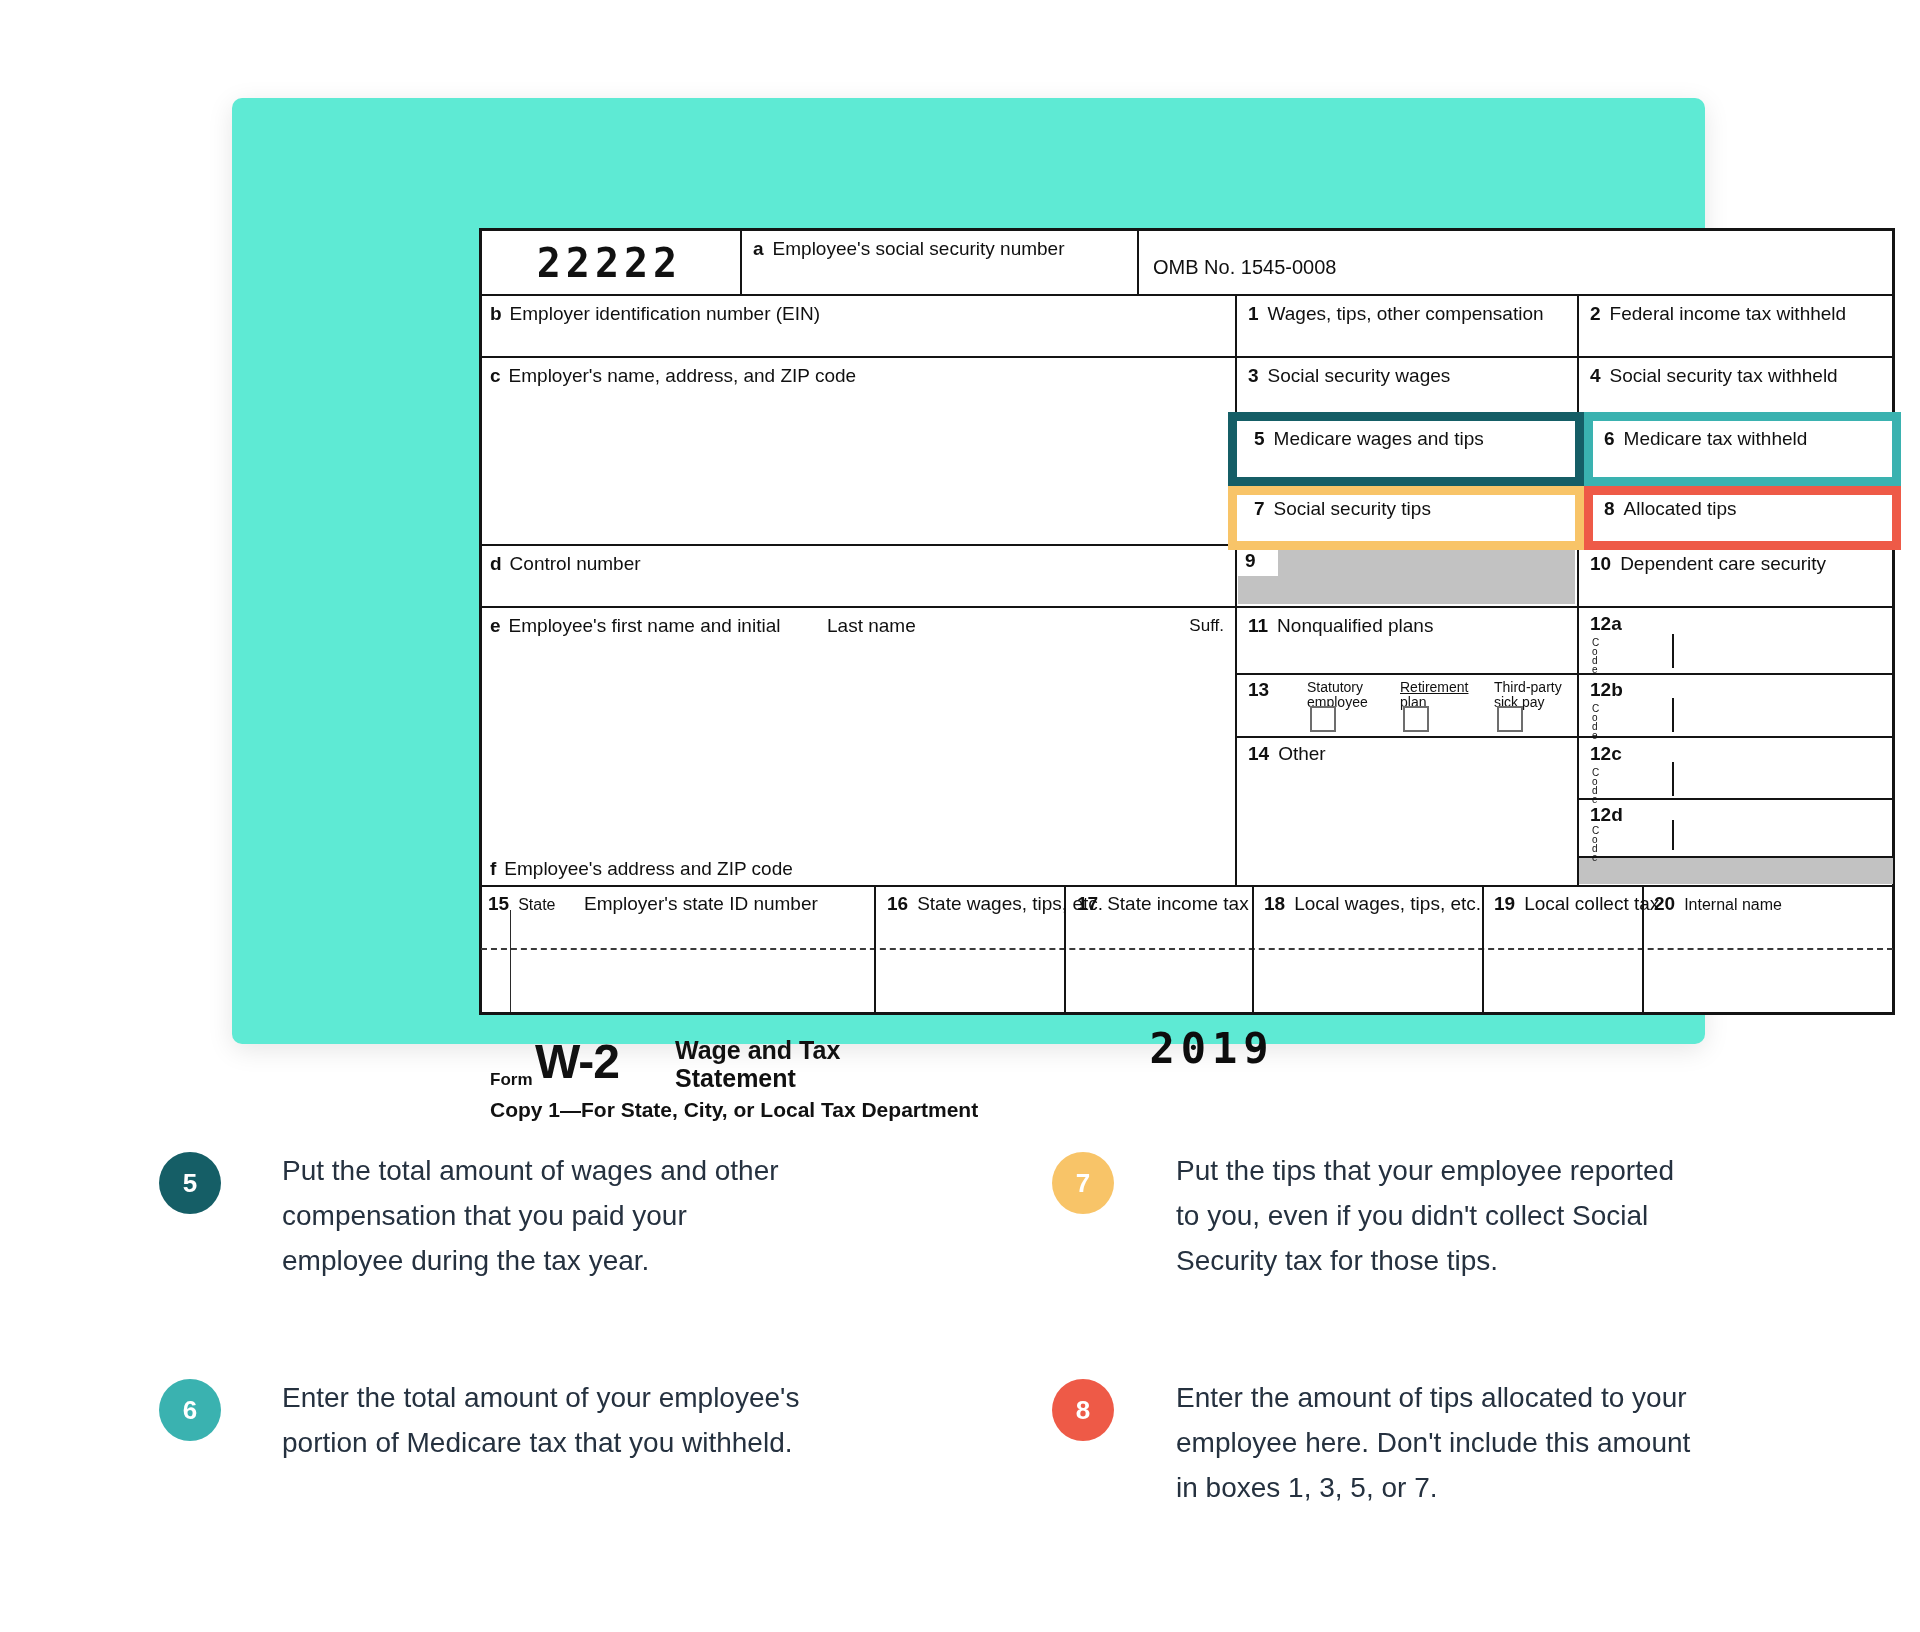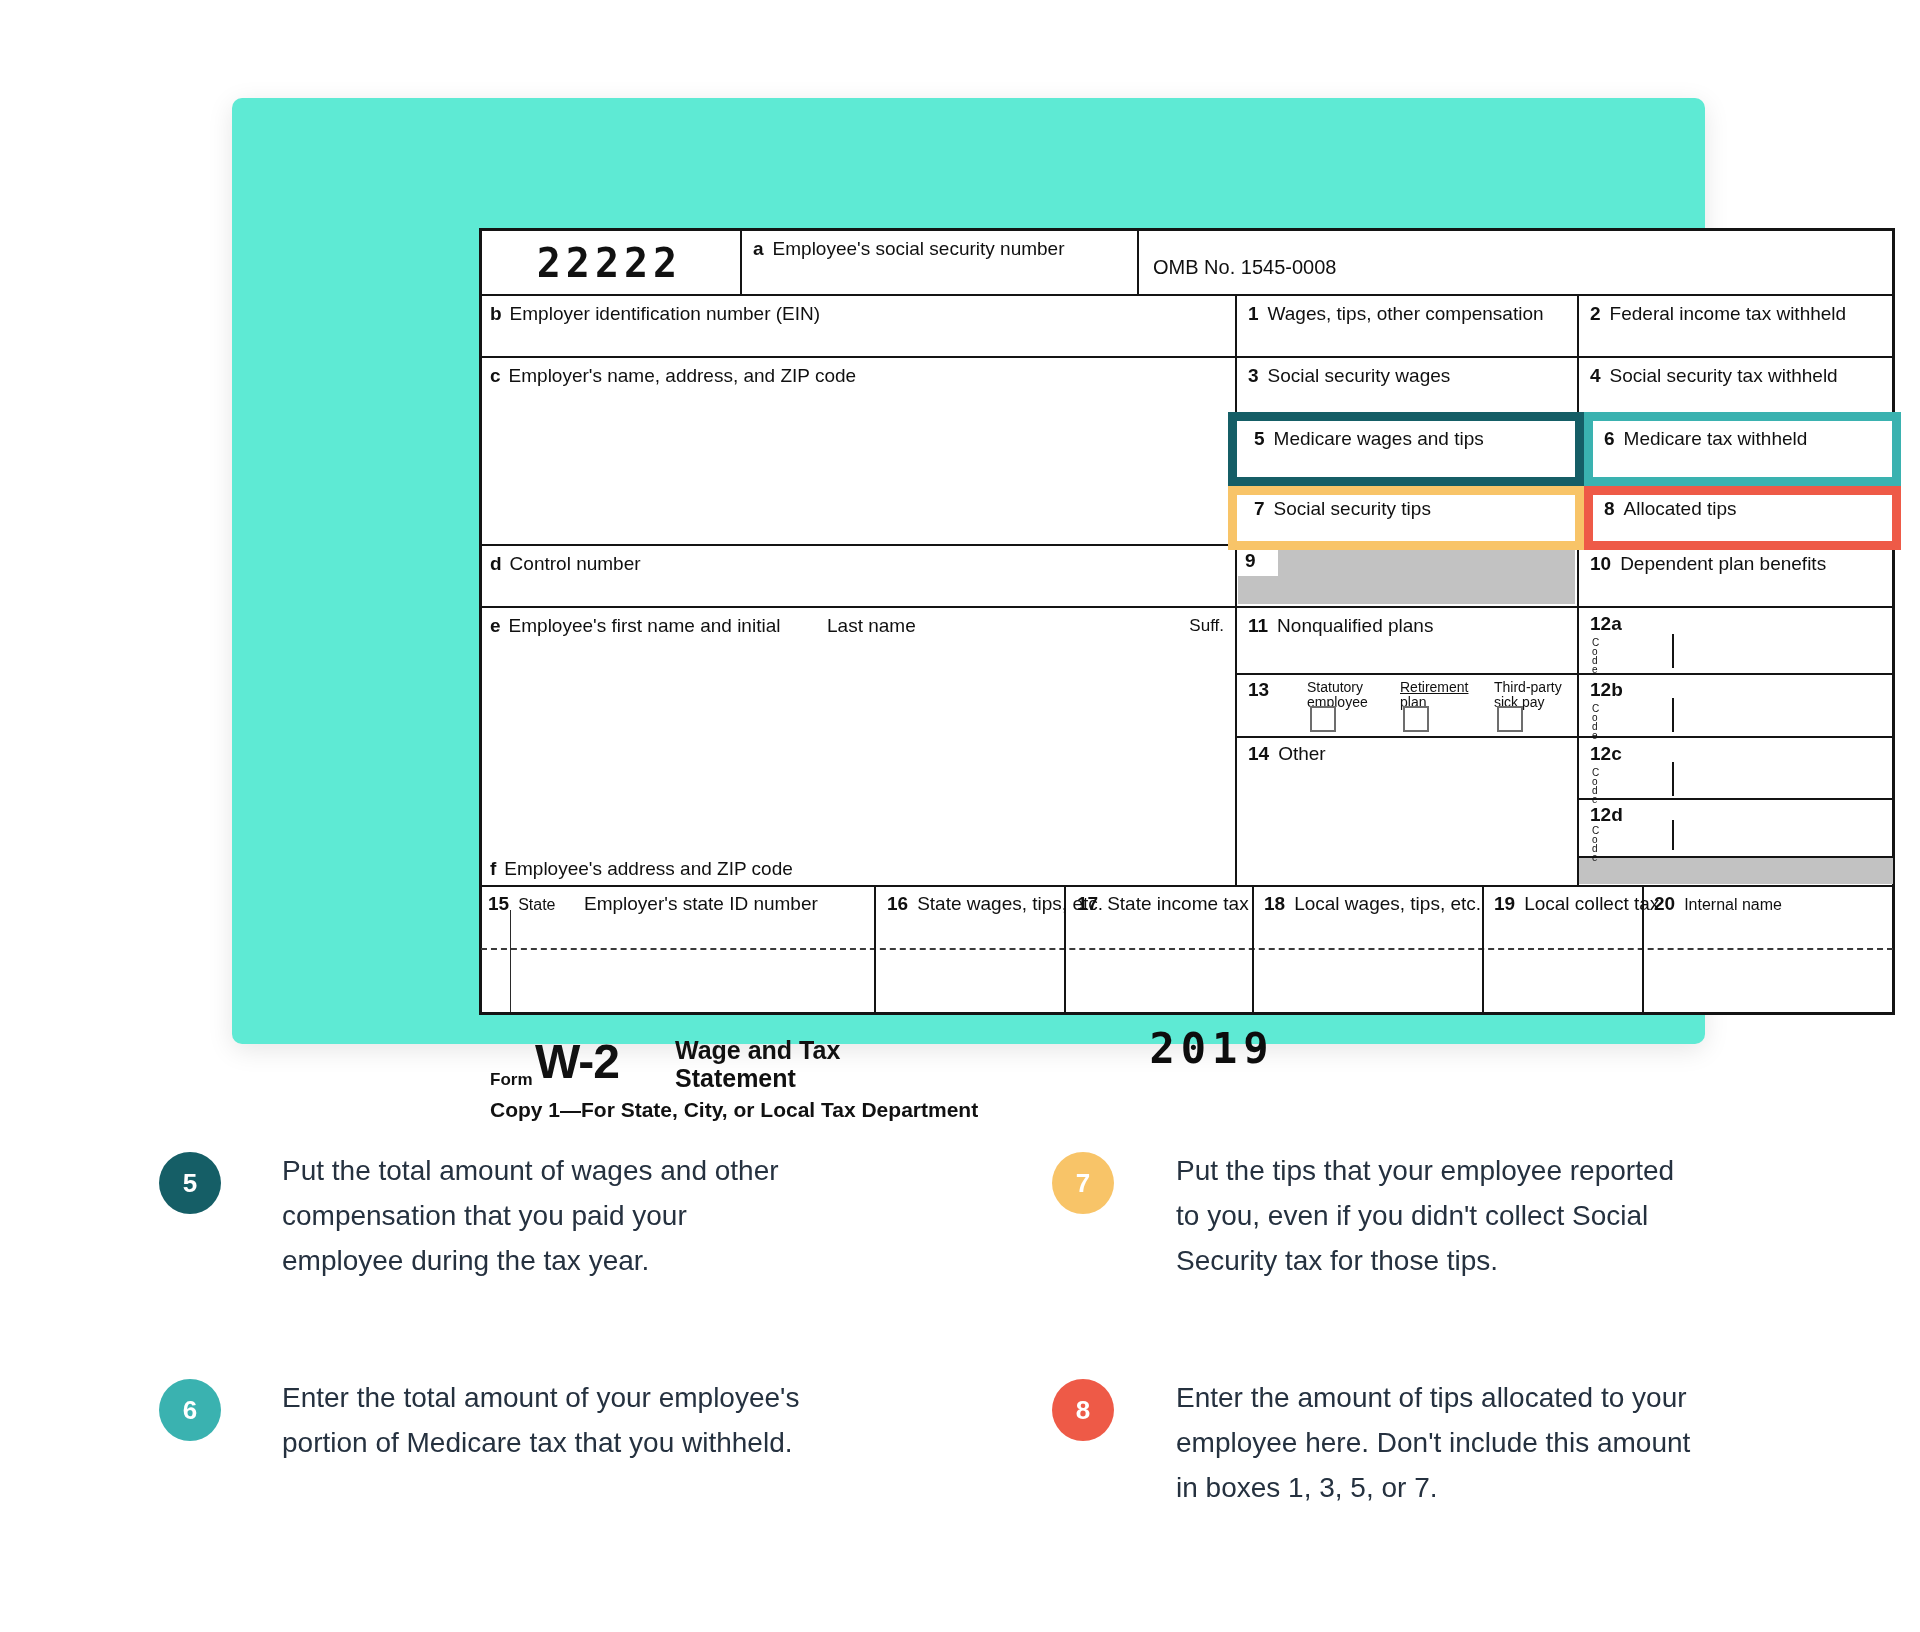--- a/index.html
+++ b/index.html
@@ -96,21 +96,21 @@
   <div class="hl" style="left: 1352px; top: 314px; width: 317px; height: 74px; border-color: rgb(58, 178, 176);"></div>
   <div class="hl" style="left: 996px; top: 388px; width: 356px; height: 64px; border-color: rgb(248, 196, 104);"></div>
   <div class="hl" style="left: 1352px; top: 388px; width: 317px; height: 64px; border-color: rgb(238, 90, 71);"></div>
 
   <div class="lbl" style="left:1022px;top:330px;"><b>5</b><span>Medicare wages and tips</span></div>
   <div class="lbl" style="left:1372px;top:330px;"><b>6</b><span>Medicare tax withheld</span></div>
   <div class="lbl" style="left:1022px;top:400px;"><b>7</b><span>Social security tips</span></div>
   <div class="lbl" style="left:1372px;top:400px;"><b>8</b><span>Allocated tips</span></div>
 
   <div class="lbl" style="left:1013px;top:452px;"><b>9</b></div>
-  <div class="lbl" style="left:1358px;top:455px;"><b>10</b><span>Dependent plan benefits</span></div>
+  <div class="lbl" style="left:1358px;top:455px;"><b>10</b><span>Dependent care security</span></div>
   <div class="lbl" style="left:1016px;top:517px;"><b>11</b><span>Nonqualified plans</span></div>
 
   <div class="lbl" style="left:1358px;top:515px;font-weight:bold;">12a</div>
   <div class="code" style="left:1360px;top:540px;">Code</div>
   <div class="tick" style="left:1440px;top:536px;height:34px;"></div>
   <div class="lbl" style="left:1358px;top:581px;font-weight:bold;">12b</div>
   <div class="code" style="left:1360px;top:606px;">Code</div>
   <div class="tick" style="left:1440px;top:600px;height:34px;"></div>
   <div class="lbl" style="left:1358px;top:645px;font-weight:bold;">12c</div>
   <div class="code" style="left:1360px;top:670px;">Code</div>

